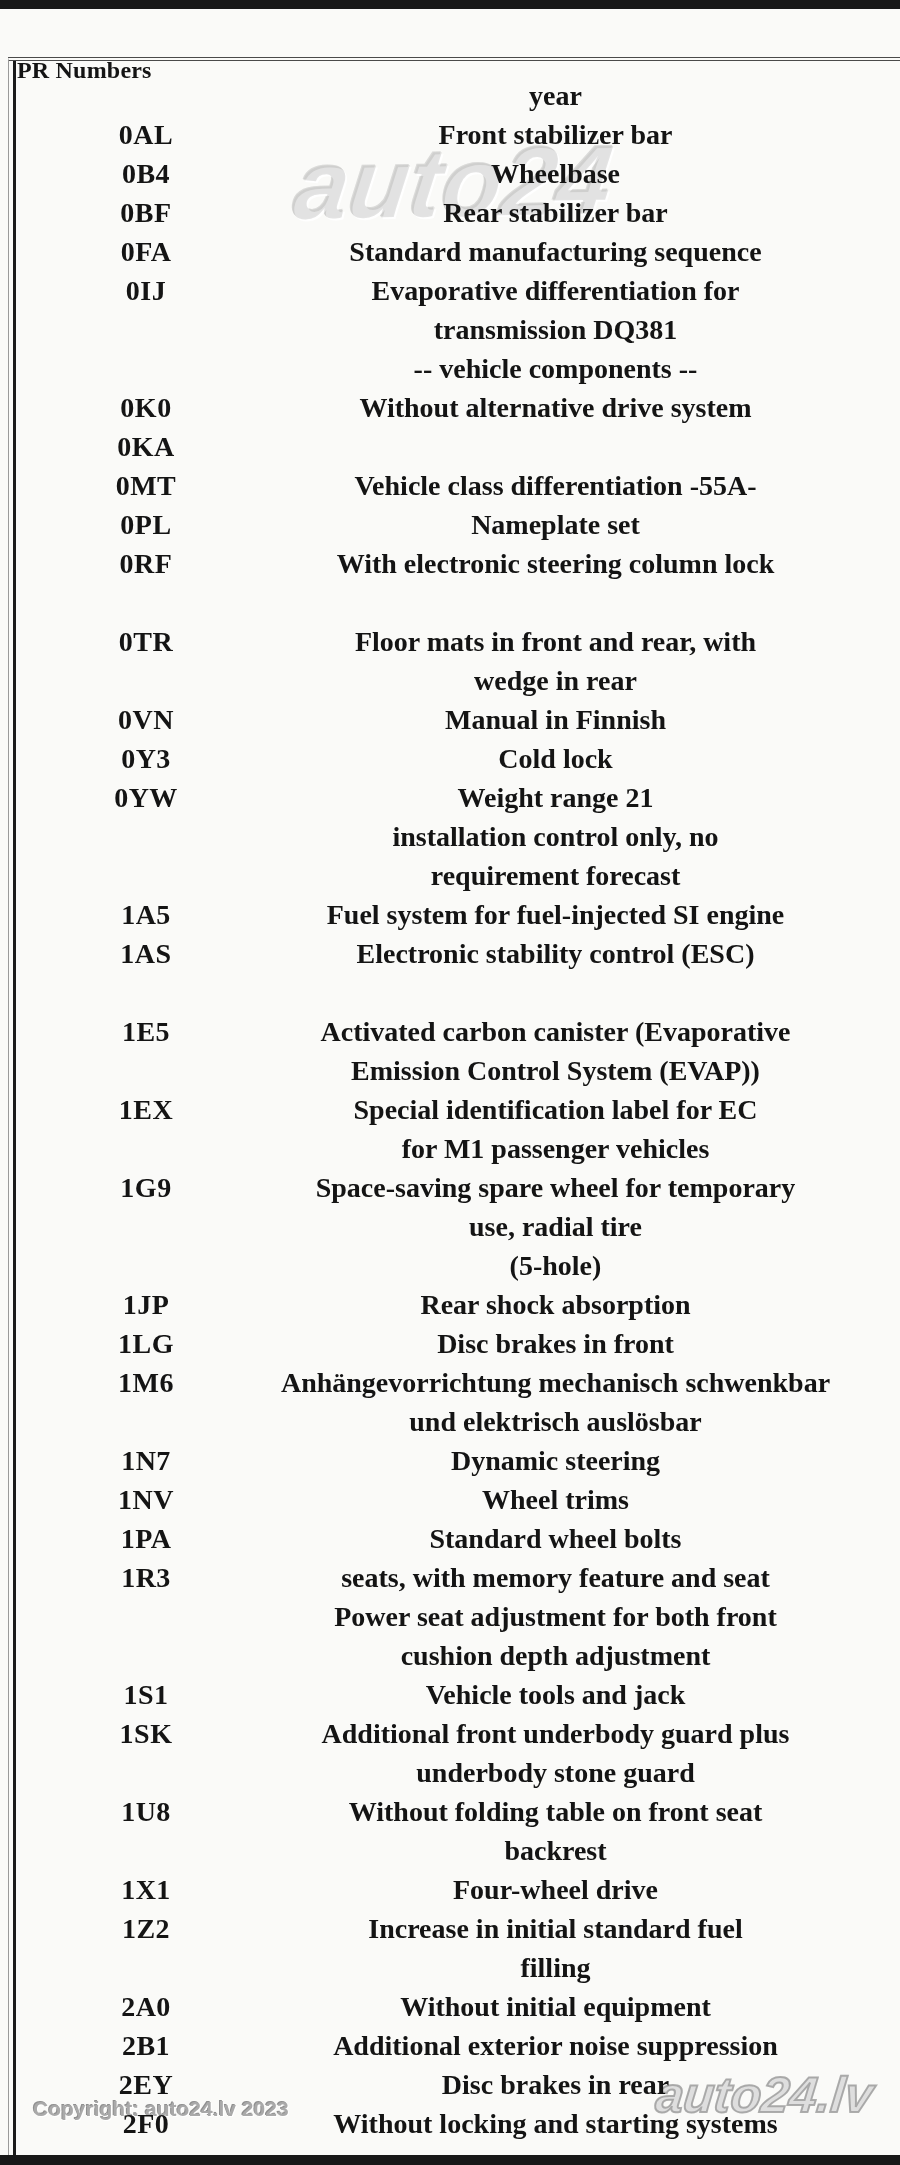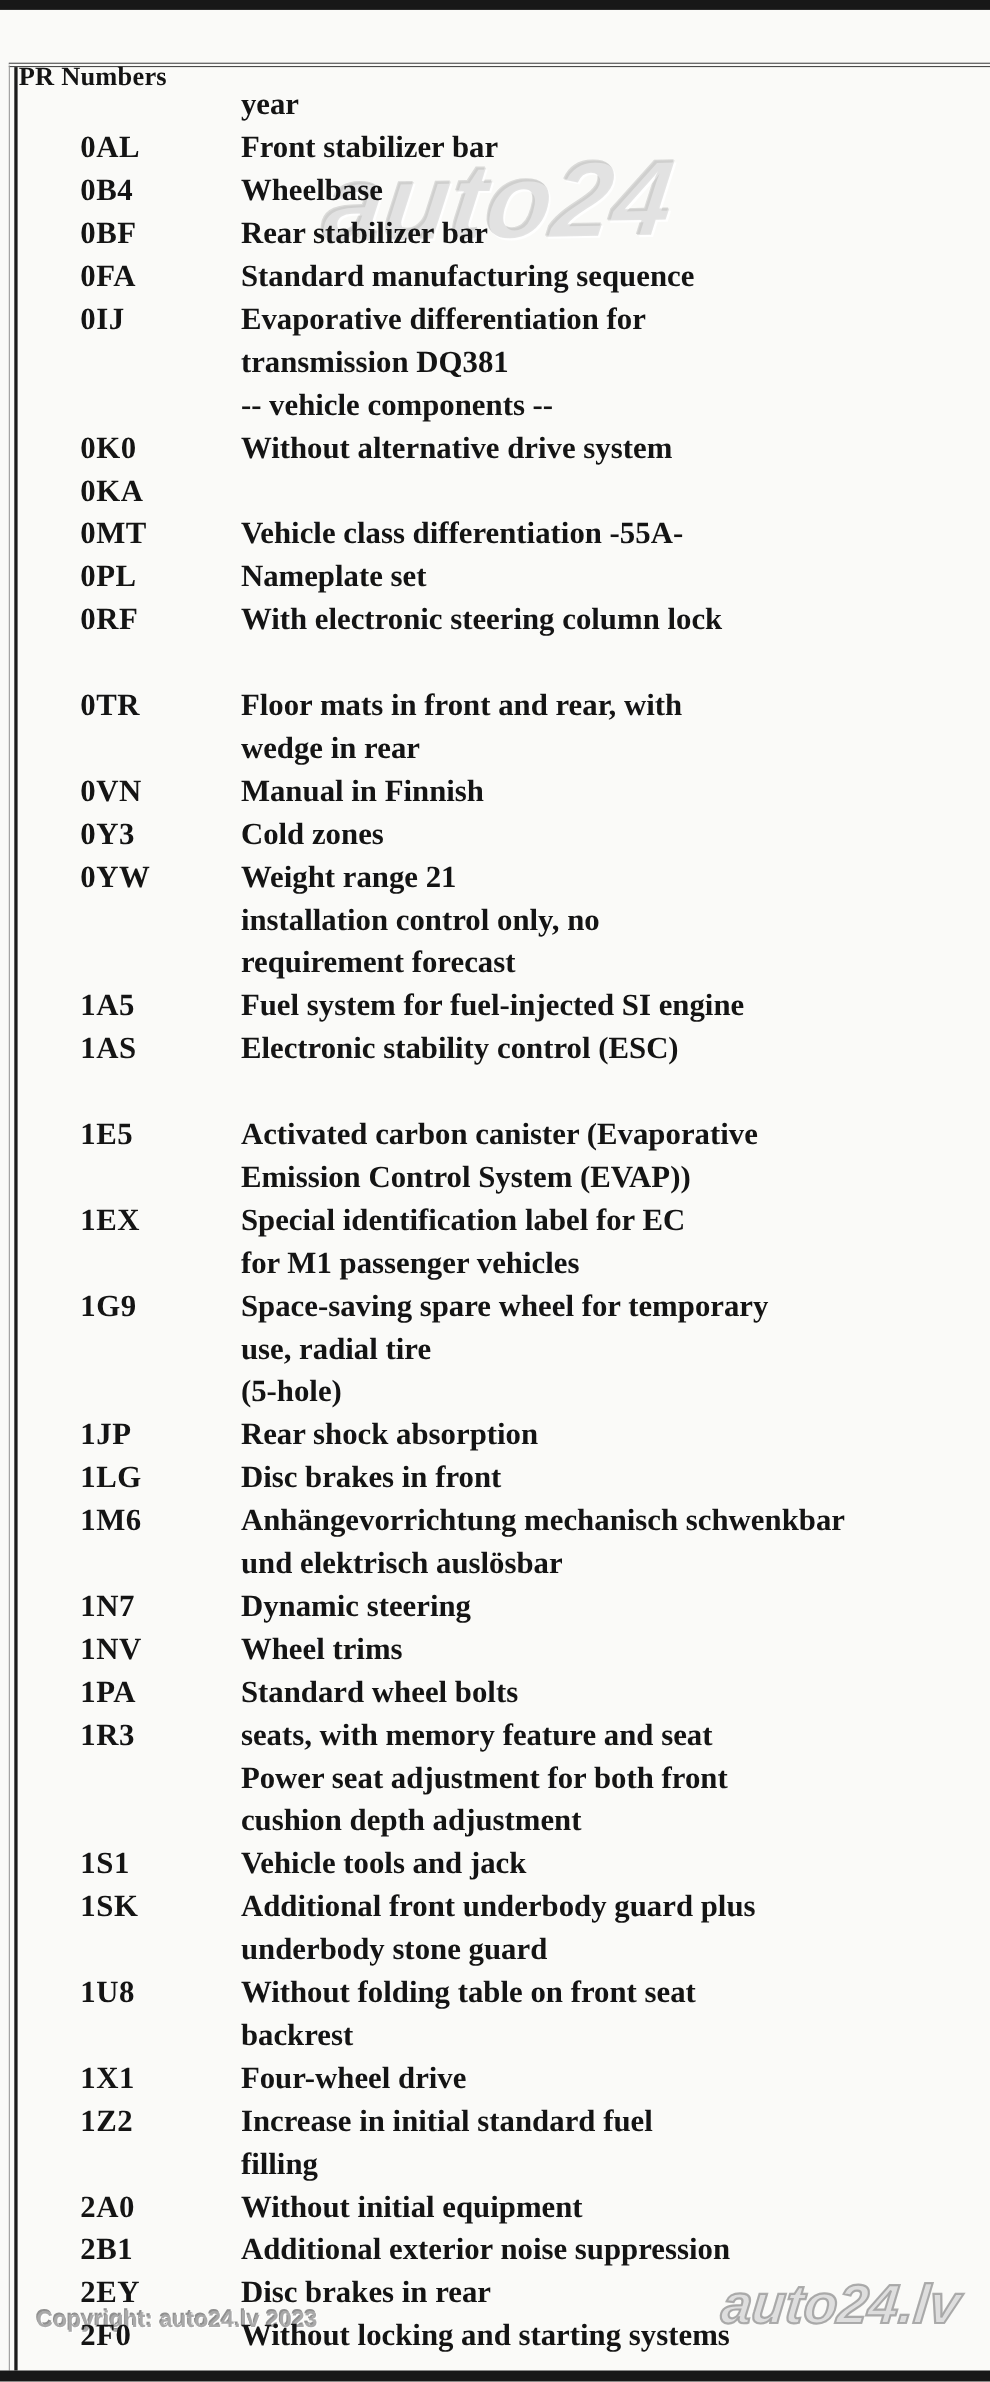--- a/index.html
+++ b/index.html
@@ -30,20 +30,21 @@
     font-size:24px;font-weight:bold;color:var(--text);
     letter-spacing:0.2px;z-index:2;margin-top:38px;
   }
   .table-box{
     position:absolute;top:57px;left:8px;right:0;bottom:10px;
     border-top:4px double #4a4a4a;
     border-left:1px solid var(--border-thin);
     padding-left:4px;
     box-sizing:border-box;
     z-index:1;
+    text-align:center;
   }
   .table-inner{
     border-left:3px solid var(--border-thick);
     height:100%;
     box-sizing:border-box;
     padding:15px 0 0 17px;
   }
   .row{
     display:flex;
     font-size:28px;font-weight:bold;color:var(--text);
@@ -165,21 +166,21 @@
       </div>
       <div class="row">
         <div class="code">0VN</div>
         <div class="desc">
           <div>Manual in Finnish</div>
         </div>
       </div>
       <div class="row">
         <div class="code">0Y3</div>
         <div class="desc">
-          <div>Cold zones</div>
+          <div>Cold lock</div>
         </div>
       </div>
       <div class="row">
         <div class="code">0YW</div>
         <div class="desc">
           <div>Weight range 21</div>
           <div>installation control only, no</div>
           <div>requirement forecast</div>
         </div>
       </div>

